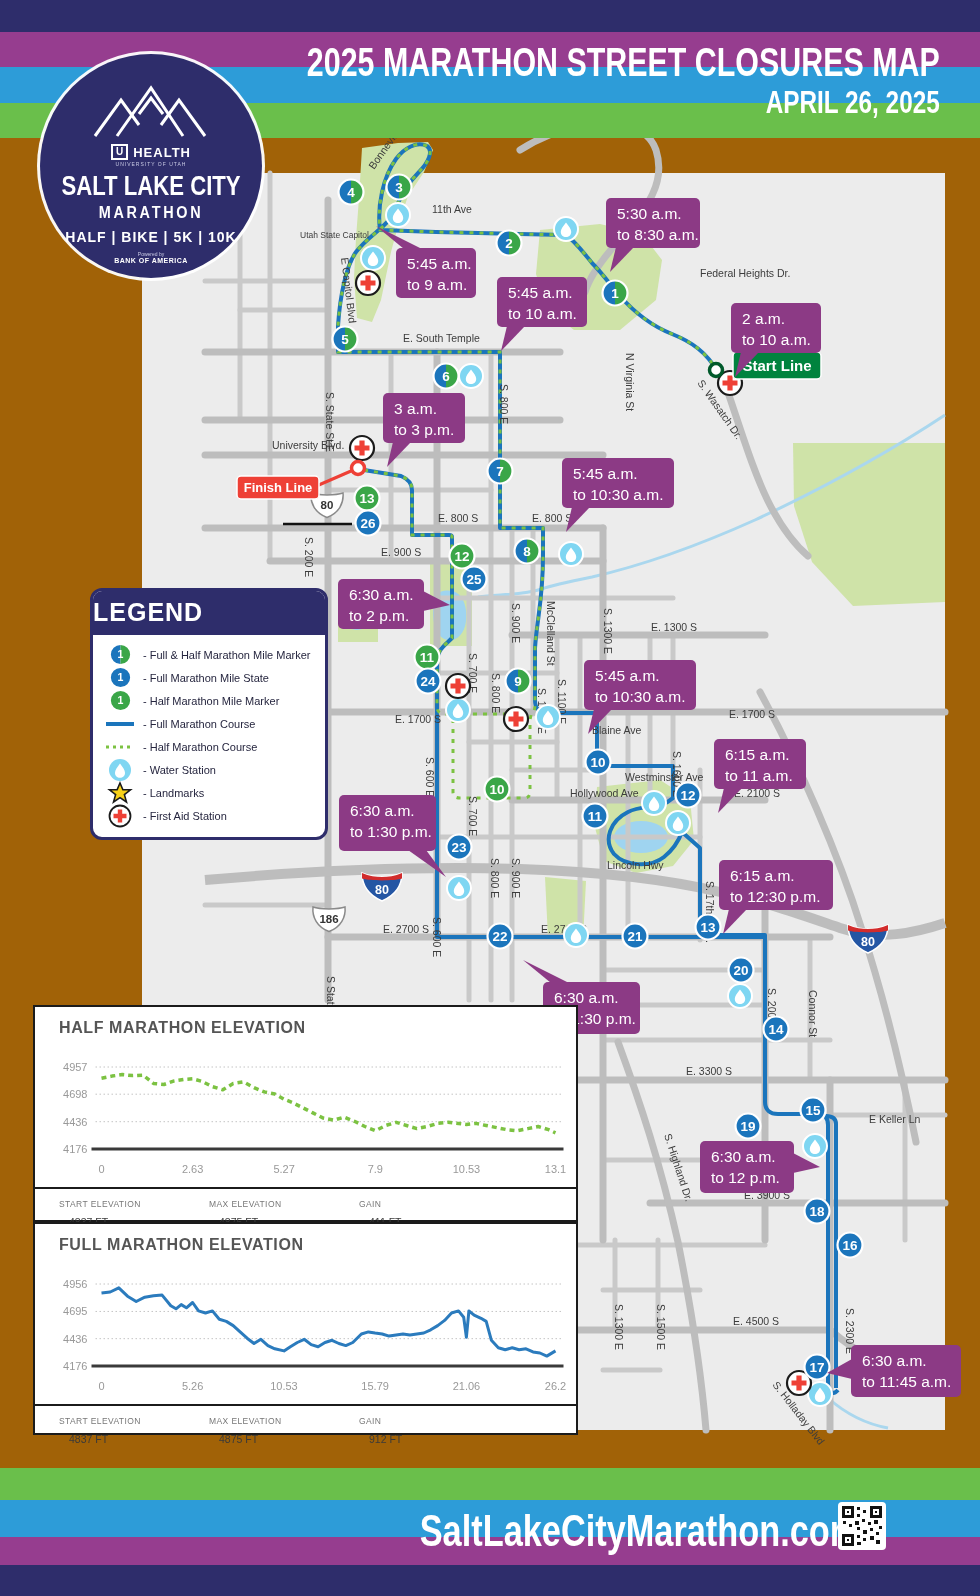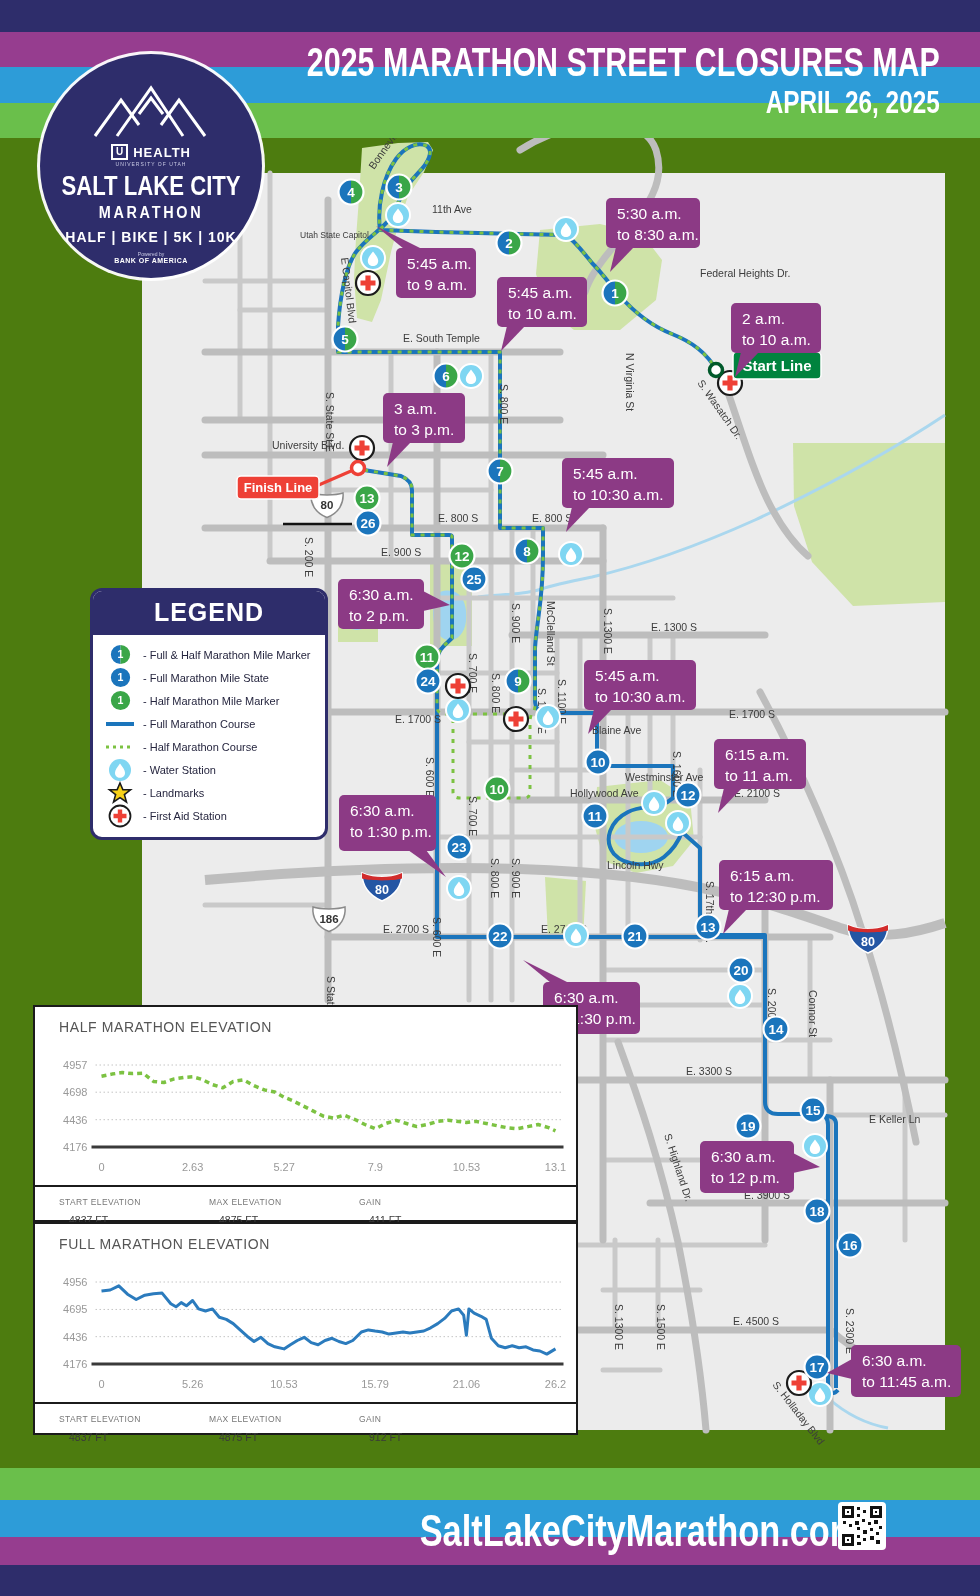--- a/index.html
+++ b/index.html
@@ -1,16 +1,16 @@
 <!DOCTYPE html>
 <html><head>
 <meta charset="utf-8">
 <style>
   html,body{margin:0;padding:0;background:#fff}
-  .poster{position:relative;width:980px;height:1596px;background:#4d7c0f;
+  .poster{position:relative;width:980px;height:1596px;background:#a16207;
           font-family:"Liberation Sans",sans-serif;overflow:hidden}
   
   .stripe{position:absolute;left:0;width:100%}
   .st-navy{background:#2e2d6b}.st-purple{background:#963d8f}
   .st-blue{background:#2d9cd8}.st-green{background:#6abf4b}
   #hs1{top:0;height:32px}#hs2{top:32px;height:35px}#hs3{top:67px;height:36px}#hs4{top:103px;height:35px}
   #fs1{top:1468px;height:32px}#fs2{top:1500px;height:37px}#fs3{top:1537px;height:28px}#fs4{top:1565px;height:31px}
   .header-text{position:absolute;right:40px;top:42px;text-align:right;color:#fff;z-index:7}
   .header-title{font-size:40px;font-weight:bold;line-height:1;white-space:nowrap;
                 transform:scaleX(.76);transform-origin:100% 50%}
@@ -29,32 +29,32 @@
   .logo-marathon{font-size:16px;font-weight:bold;letter-spacing:3px;margin-top:2px;
                  transform:scaleX(.9);transform-origin:50% 50%}
   .logo-races{font-size:14px;font-weight:bold;letter-spacing:1px;margin-top:7px}
   .logo-powered{font-size:5px;color:#c9cae4;margin-top:6px}
   .logo-sponsor{font-size:7px;font-weight:bold;letter-spacing:.5px}
   
   #map-svg{position:absolute;left:0;top:138px;width:980px;height:1322px;z-index:1}
   
   .legend{position:absolute;left:90px;top:588px;width:232px;z-index:5;border:3px solid #2e2d6b;
           border-radius:12px;overflow:hidden;background:#fff}
-  .legend-header{background:#2e2d6b;color:#fff;text-align:center;font-size:25px;font-weight:bold;
+  .legend-header{background:#2e2d6b;color:#fff;font-size:25px;font-weight:bold;
                  padding:7px 0 8px;letter-spacing:1px}
   .legend-body{padding:8px 8px 10px 12px}
   .legend-row{display:flex;align-items:center;gap:8px;height:23px}
   .legend-icon{width:30px;display:flex;justify-content:center;align-items:center}
   .legend-label{font-size:11px;font-weight:normal;color:#26263f;white-space:nowrap}
   
   .panel{position:absolute;left:33px;width:545px;background:#fff;border:2px solid #1b1b1b;
          z-index:5;box-sizing:border-box}
   #panel-half{top:1005px;height:217px}
   #panel-full{top:1222px;height:213px}
-  .panel-title{font-size:14px;color:#555;letter-spacing:.6px;padding:12px 0 0 24px;font-weight:normal}
+  .panel-title{font-size:16px;color:#555;letter-spacing:.6px;padding:12px 0 0 24px;font-weight:bold}
   .panel-chart svg{display:block;width:541px;height:150px}
   .panel-stats{border-top:2px solid #1b1b1b;display:flex;padding:10px 0 0 24px}
   .stat{width:150px}
   .stat-label{font-size:8.5px;color:#777;letter-spacing:.4px}
   .stat-value{font-size:10.5px;color:#3a3a3a;margin-top:7px;padding-left:10px}
   
   .footer-site{position:absolute;left:640px;top:1506px;transform:translateX(-50%) scaleX(.78);
                color:#fff;font-size:44px;font-weight:bold;white-space:nowrap;z-index:7}
   .qr{position:absolute;left:838px;top:1502px;width:48px;height:48px;background:#fff;border-radius:4px;
       z-index:8;display:flex;align-items:center;justify-content:center}

